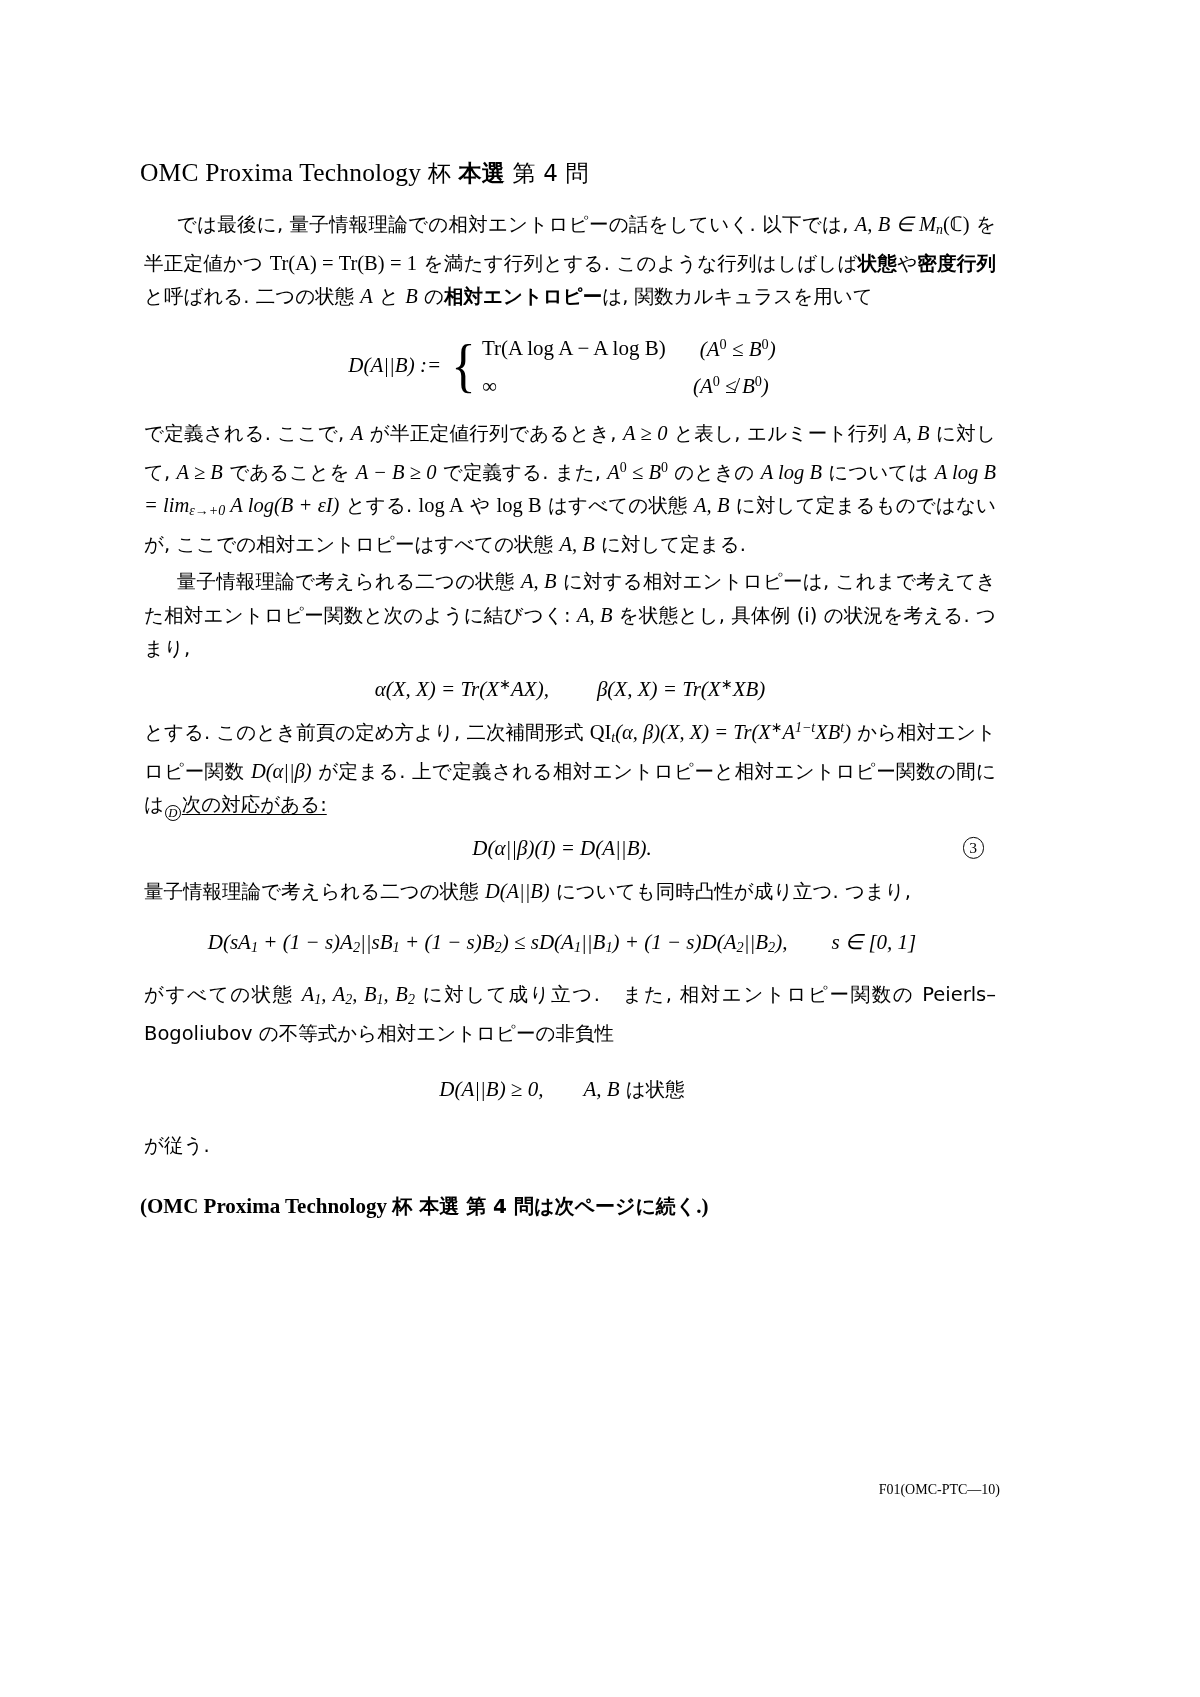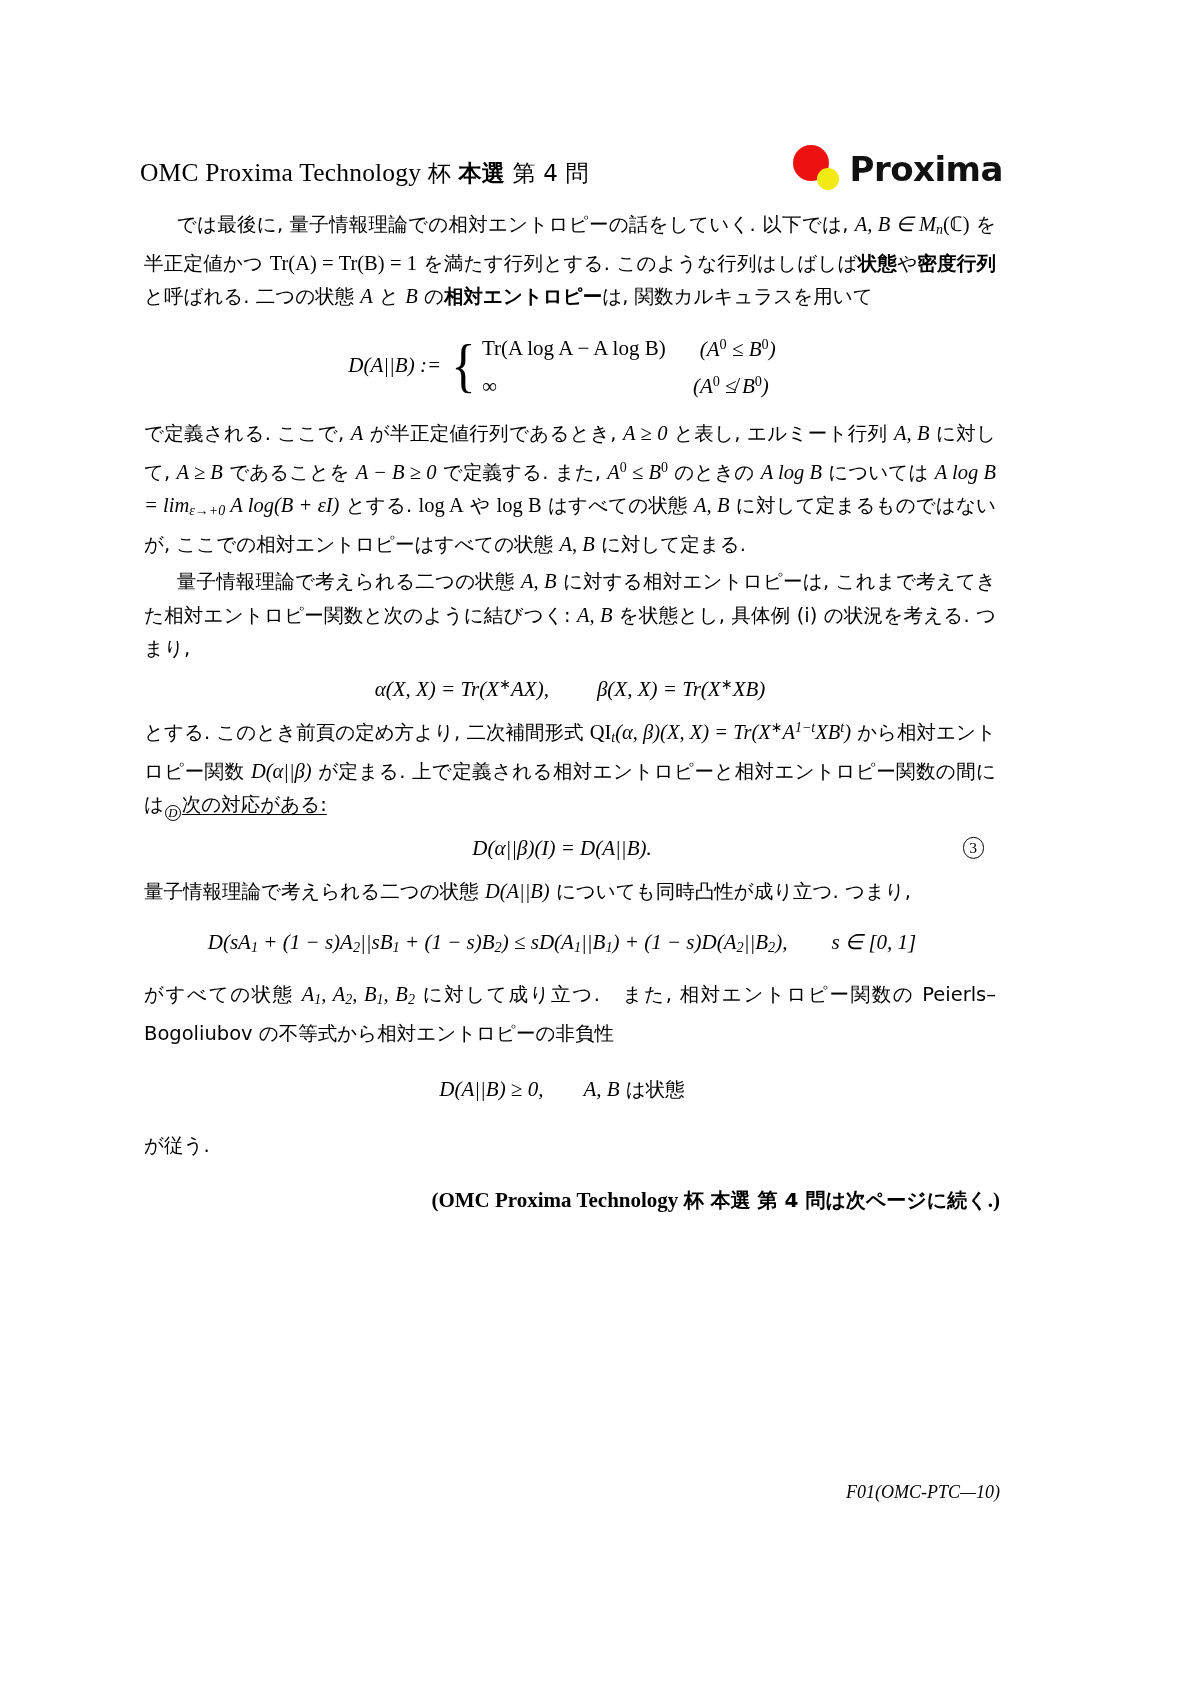--- a/index.html
+++ b/index.html
@@ -171,22 +171,22 @@
     text-align: center;
     font-size: 0.62em;
     font-style: italic;
     vertical-align: -0.45em;
     margin: 0 1px;
   }
   .underlined { text-decoration: underline; text-underline-offset: 3px; }
 
   
   .closing {
-    margin-top: 24px;
-    text-align: right;
+    margin-top: 30px;
+    text-align: left;
     font-weight: bold;
     font-size: 21px;
   }
   .closing .jpb2 { font-family: "DejaVu Sans", sans-serif; font-weight: bold; font-size: 20px; }
 
   
   .footer {
     position: absolute;
     left: 140px;
     top: 1472px;
@@ -196,41 +196,33 @@
   }
   .footer-page {
     position: absolute;
     left: 0; right: 0;
     text-align: center;
   }
   .footer-code {
     position: absolute;
     right: 0;
     top: 0;
-    font-size: 18px;
-    font-style: italic;
+    font-size: 14px;
   }
 </style>
 </head>
 <body>
 
 <div class="page">
 
   <div class="content">
 
     <div class="header-row">
       <div class="doc-title"><span>OMC Proxima Technology </span><span class="jp">杯 </span><span class="jp-bold">本選</span><span class="jp"> 第 4 問</span></div>
 
-      <div class="logo">
-        <div class="logo-mark">
-          <div class="dot-red"></div>
-          <div class="dot-yellow"></div>
-        </div>
-        <div class="logo-text">Proxima</div>
-      </div>
     </div>
 
     <p class="body indent"><span class="jp">では最後に, 量子情報理論での相対エントロピーの話をしていく. 以下では, </span><span class="mi">A, B ∈ M</span><sub class="msub">n</sub><span class="mr">(ℂ)</span><span class="jp"> を半正定値かつ </span><span class="mr">Tr(A) = Tr(B) = 1</span><span class="jp"> を満たす行列とする. このような行列はしばしば</span><span class="jpb">状態</span><span class="jp">や</span><span class="jpb">密度行列</span><span class="jp">と呼ばれる. 二つの状態 </span><span class="mi">A</span><span class="jp"> と </span><span class="mi">B</span><span class="jp"> の</span><span class="jpb">相対エントロピー</span><span class="jp">は, 関数カルキュラスを用いて</span></p>
 
     <div class="display">
       <span class="cases-wrap">
         <span class="cases-lhs mi">D(A||B) :=</span>
         <span class="brace">{</span>
         <span class="cases-body">
           <span class="cases-row">

